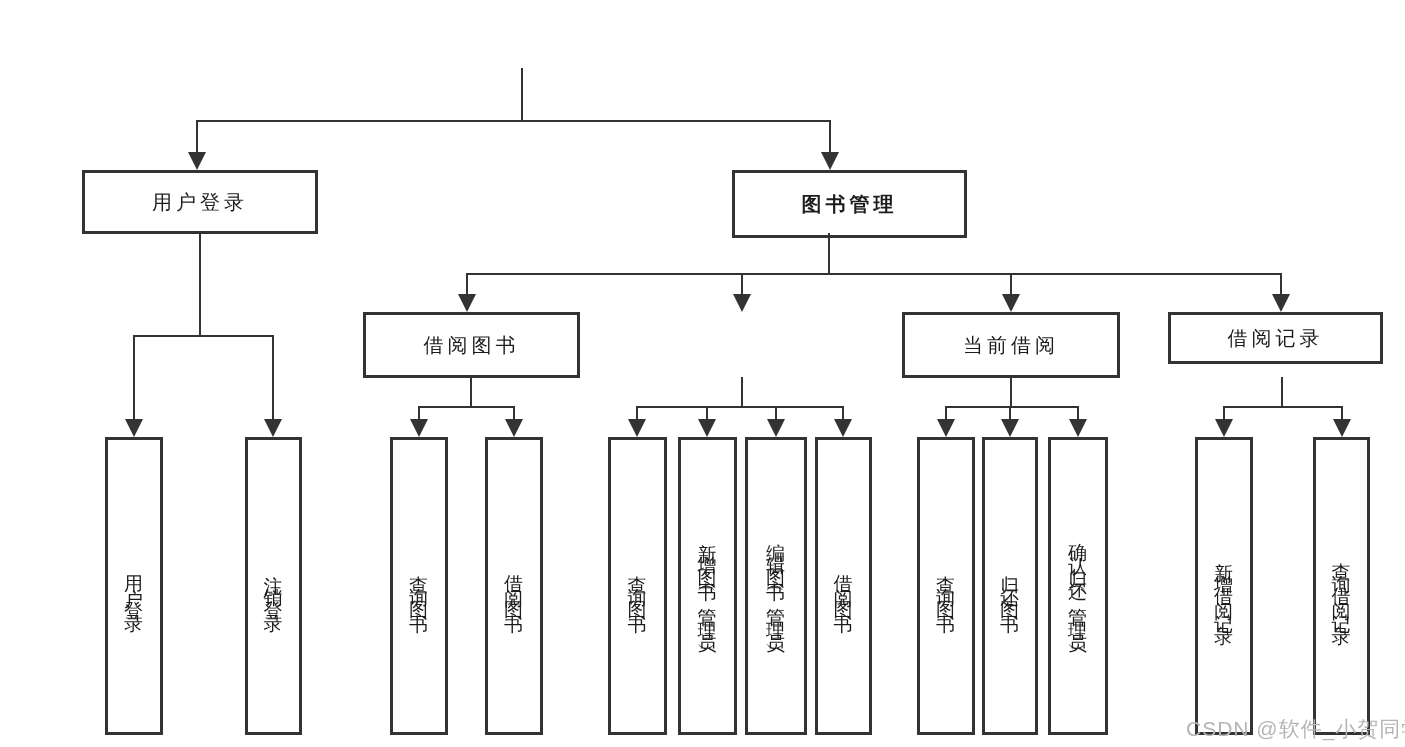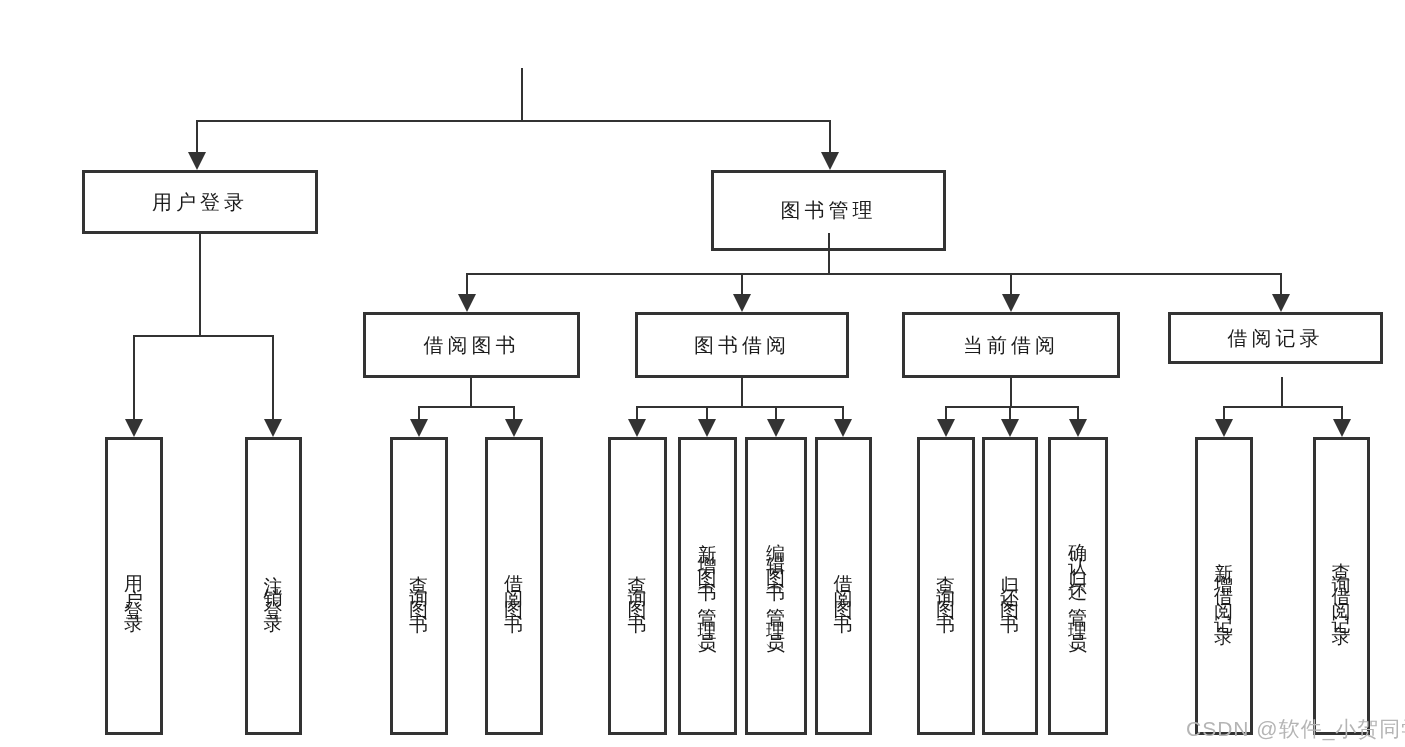--- a/index.html
+++ b/index.html
@@ -63,25 +63,24 @@
   }
 </style>
 </head>
 <body>
 
 <div class="stage">
 
 
   <div class="node" style="left:82px;top:170px;width:236px;height:64px;">用户登录</div>
 
-  <div class="node" style="left:711px;top:170px;width:235px;height:81px;">图书管理</div>
+  <div class="node" style="left:732px;top:170px;width:235px;height:68px;font-weight:bold;">图书管理</div>
 
   <div class="node" style="left:363px;top:312px;width:217px;height:66px;">借阅图书</div>
 
-  <div class="node" style="left:635px;top:312px;width:214px;height:66px;">图书借阅</div>
 
   <div class="node" style="left:902px;top:312px;width:218px;height:66px;">当前借阅</div>
 
   <div class="node" style="left:1168px;top:312px;width:215px;height:52px;">借阅记录</div>
 
   <div class="leaf" style="left:105px;top:437px;width:58px;height:298px;">
     <span class="vtext">用户登录</span>
   </div>
   <div class="leaf" style="left:245px;top:437px;width:57px;height:298px;">
     <span class="vtext">注销登录</span>

